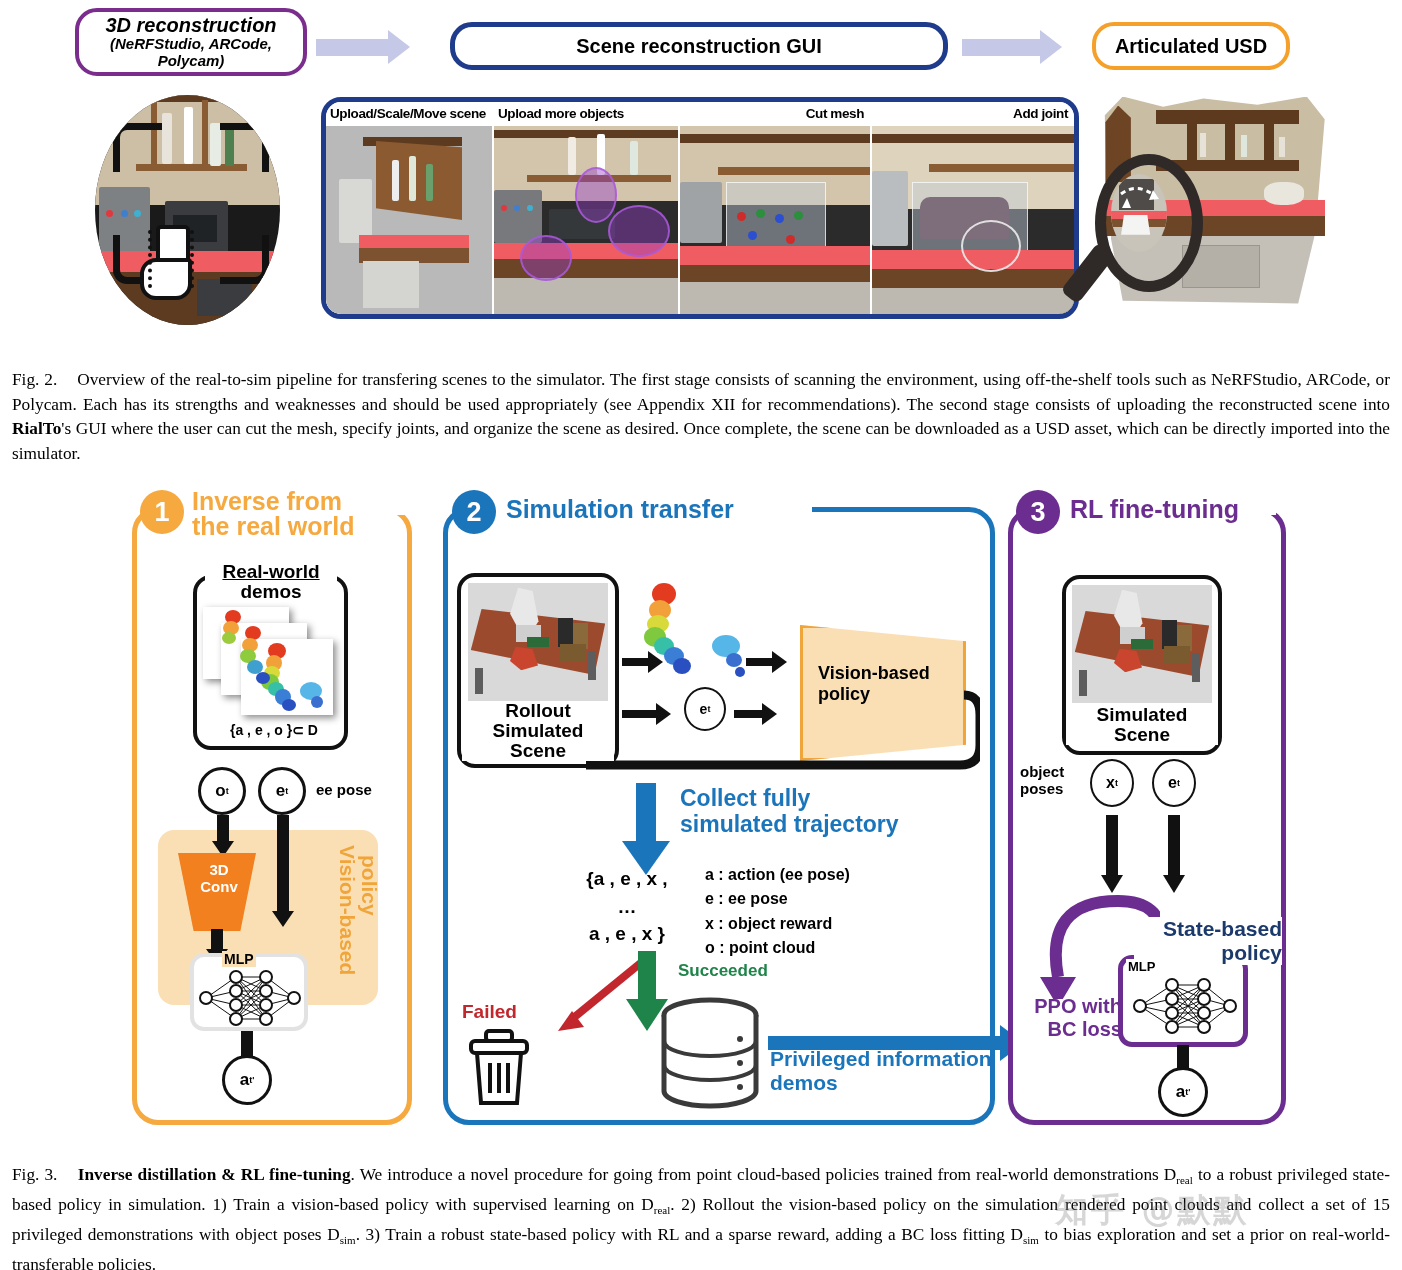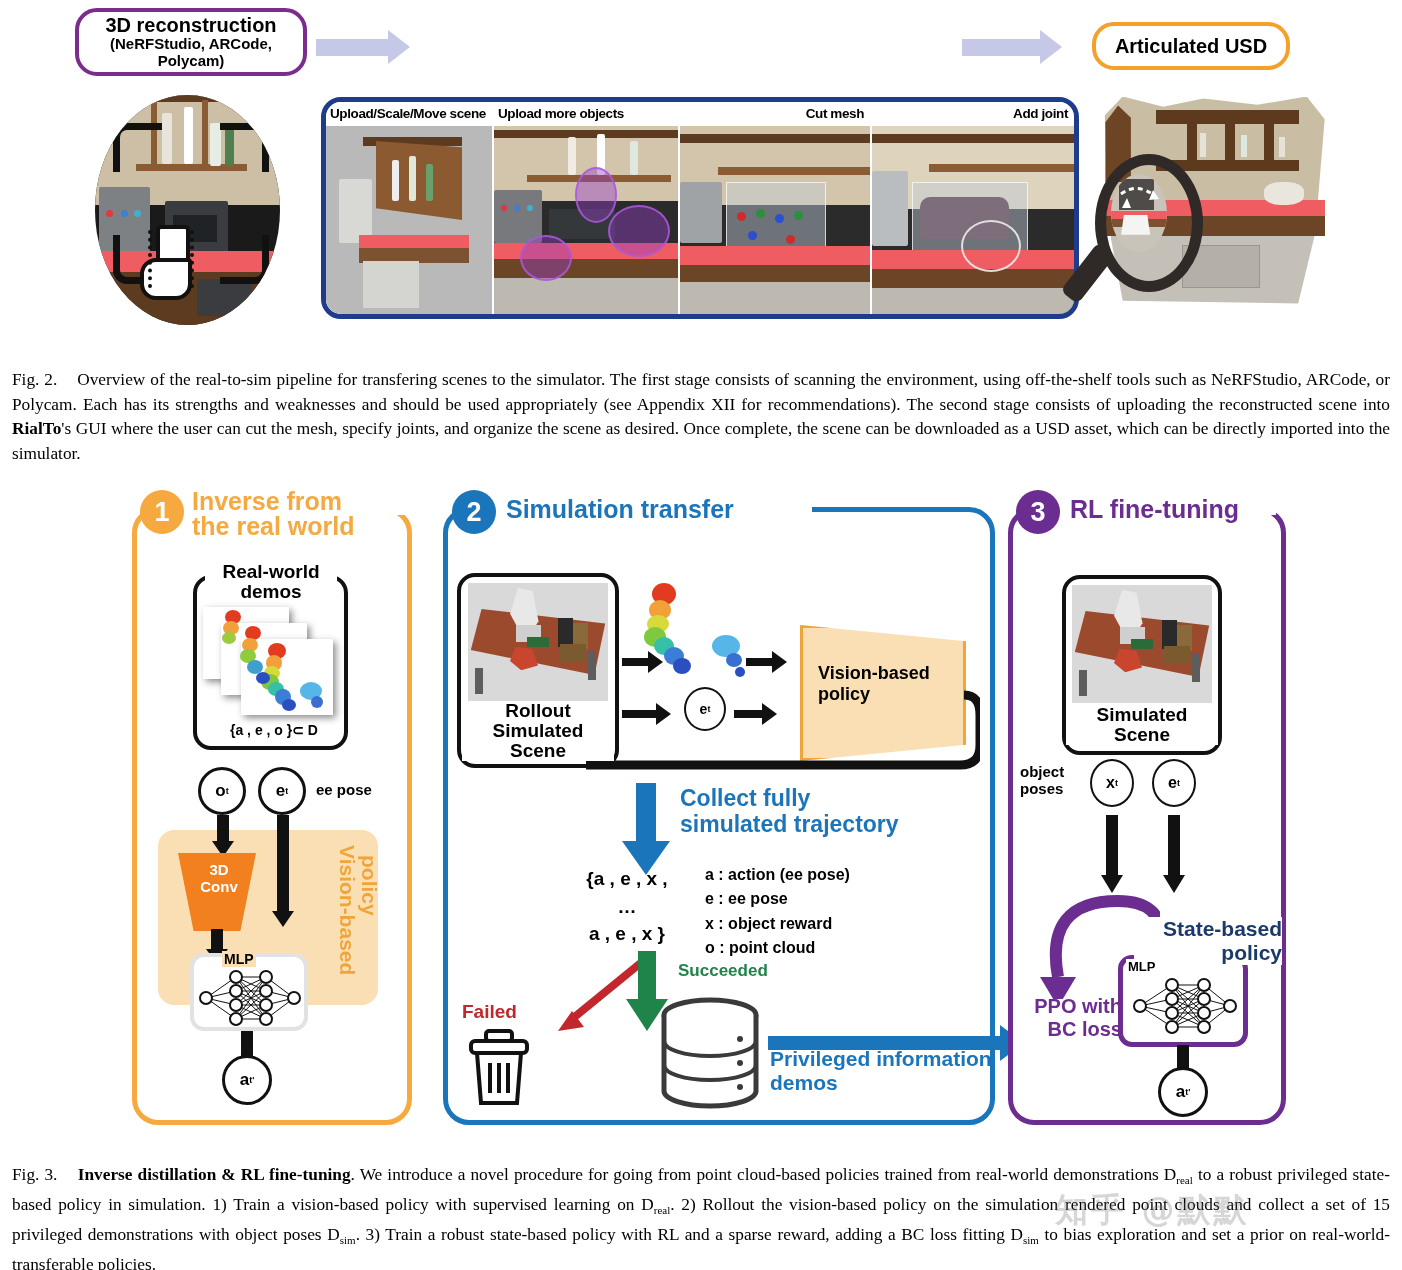--- a/index.html
+++ b/index.html
@@ -7,21 +7,21 @@
        font-family:"Liberation Sans",sans-serif;color:#000;overflow:hidden;}
 
   .abs{position:absolute;}
 
   
   #fig2{position:absolute;left:0;top:0;width:1402px;height:355px;}
 
   .pill{position:absolute;box-sizing:border-box;border-radius:22px;background:#fff;
         display:flex;align-items:center;justify-content:center;text-align:center;
         font-weight:bold;line-height:1.12;}
-  .pill.purple{border:4px solid #7B2D8E;}
+  .pill.purple{border:4px solid #7B2D8E;font-style:italic;}
   .pill.navy{border:5px solid #1F3B8C;}
   .pill.orange{border:4px solid #F5A02A;}
 
   .pill .sub{font-weight:bold;font-size:15px;display:block;}
 
   .fatarrow{position:absolute;display:flex;align-items:center;}
   .fatarrow .shaft{height:17px;background:#C6C8E8;}
   .fatarrow .head{width:0;height:0;border-top:17px solid transparent;
                   border-bottom:17px solid transparent;border-left:22px solid #C6C8E8;}
 
@@ -135,20 +135,23 @@
     <div style="font-size:20px;">3D reconstruction</div>
     <div class="sub">(NeRFStudio, ARCode,</div>
     <div class="sub">Polycam)</div>
   </div>
 
   <div class="fatarrow" style="left:316px;top:30px;">
     <div class="shaft" style="width:72px;"></div>
       <div class="head"></div>
   </div>
 
+  <div class="pill navy" style="left:450px;top:22px;width:498px;height:48px;">
+    <div style="font-size:20px;">Scene reconstruction GUI</div>
+  </div>
 
   <div class="fatarrow" style="left:962px;top:30px;">
     <div class="shaft" style="width:78px;"></div>
       <div class="head"></div>
   </div>
 
   <div class="pill orange" style="left:1092px;top:22px;width:198px;height:48px;">
     <div style="font-size:20px;">Articulated USD</div>
   </div>
 
@@ -326,21 +329,21 @@
 
   <div class="panel p1" style="left:132px;top:22px;width:280px;height:618px;"></div>
   <div class="titlemask" style="left:150px;top:16px;width:262px;height:14px;"></div>
   <div class="badge b1" style="left:140px;top:5px;">1</div>
   <div class="ptitle t1" style="left:188px;top:4px;">
     <div>Inverse from</div>
     <div>the real world</div>
   </div>
 
   <div class="framebox" style="left:193px;top:90px;width:155px;height:175px;"></div>
-  <div class="framelabel" style="left:205px;top:77px;width:132px;font-size:19px;">
+  <div class="framelabel" style="left:205px;top:77px;width:132px;font-size:19px;text-decoration:underline;">
     <div>Real-world</div>
   </div>
   <div class="framelabel" style="left:205px;top:97px;width:132px;font-size:19px;background:transparent;">
     <div>demos</div>
   </div>
   <div class="demostack" style="left:203px;top:122px;width:134px;height:110px;">
     <div class="demopg" style="left:0;top:0;width:86px;height:72px;"></div>
     <div class="demopg" style="left:18px;top:16px;width:86px;height:72px;"></div>
     <div class="demopg" style="left:38px;top:32px;width:92px;height:76px;"></div>
     <svg style="position:absolute;left:38px;top:32px;" width="92" height="76" viewBox="0 0 92 76">

